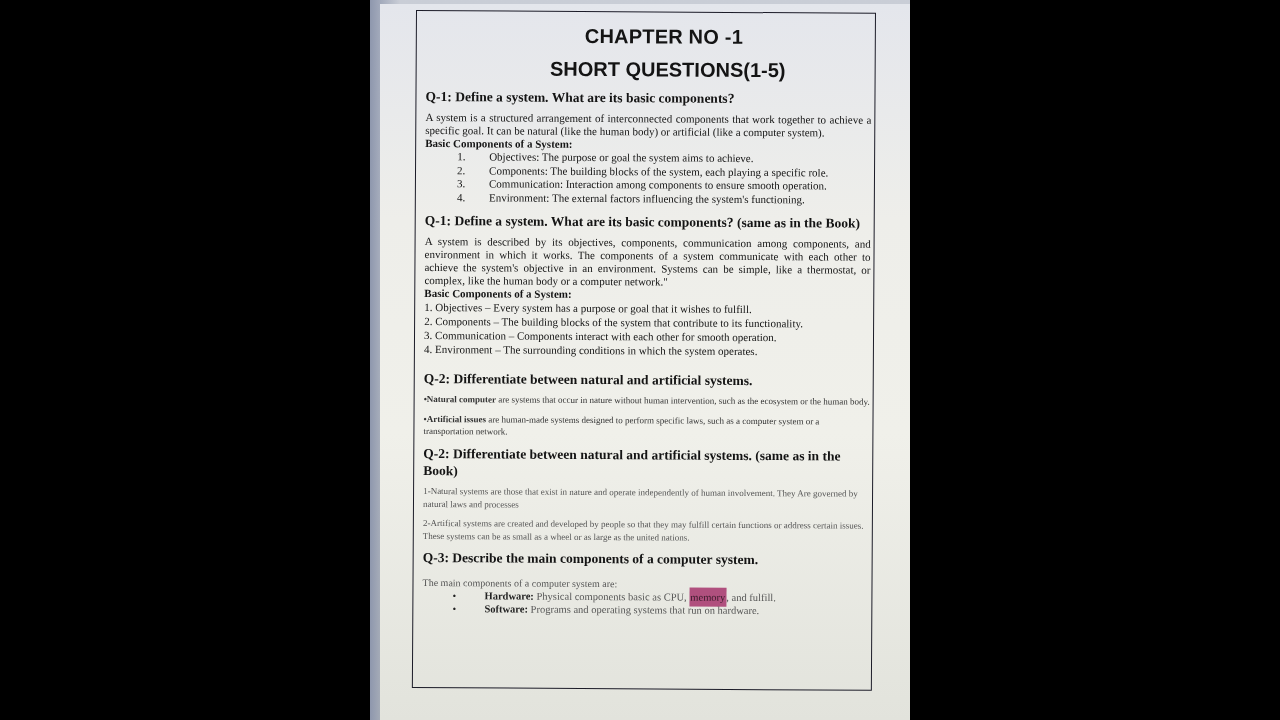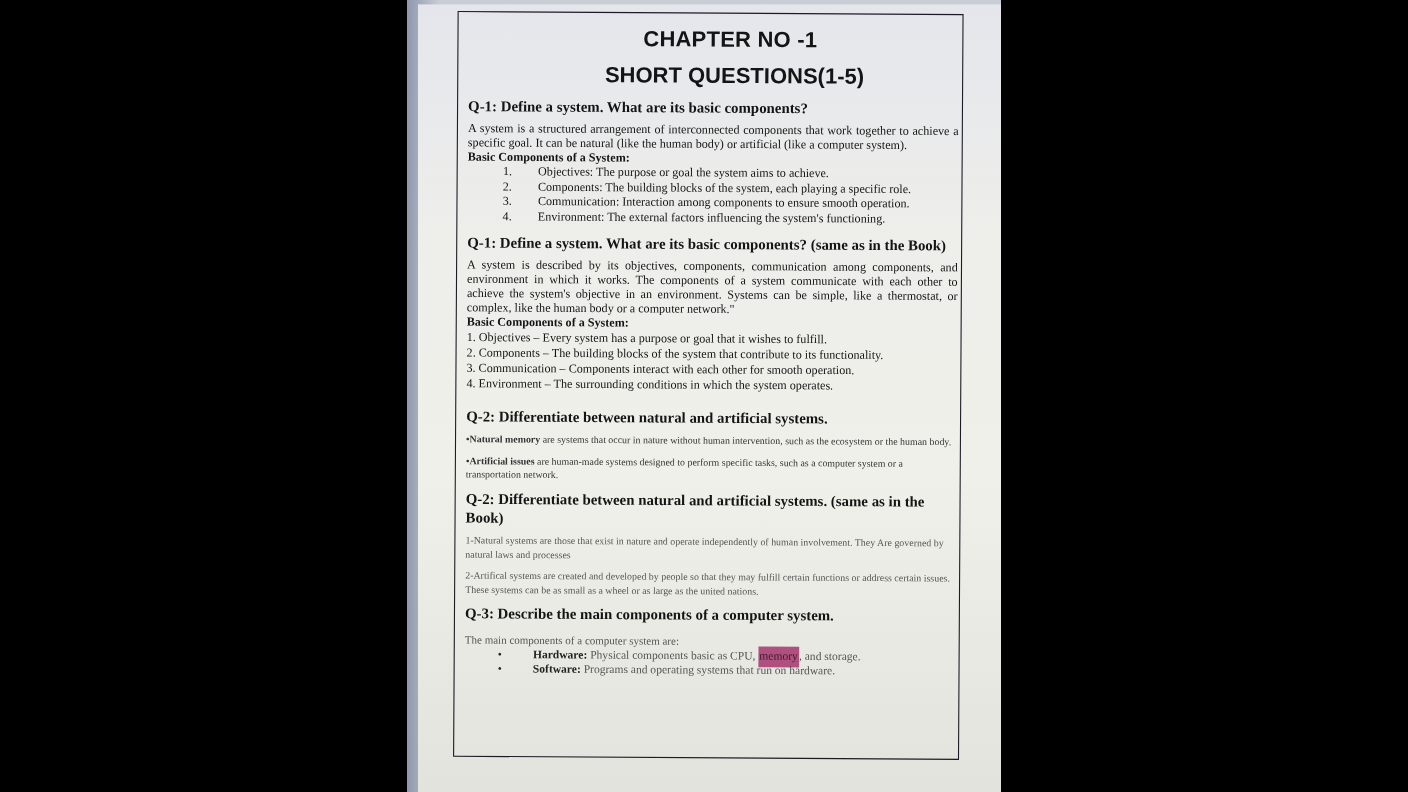--- a/index.html
+++ b/index.html
@@ -97,38 +97,38 @@
       <p class="sub">Basic Components of a System:</p>
       <ol class="plain">
         <li>1. Objectives – Every system has a purpose or goal that it wishes to fulfill.</li>
         <li>2. Components – The building blocks of the system that contribute to its functionality.</li>
         <li>3. Communication – Components interact with each other for smooth operation.</li>
         <li>4. Environment – The surrounding conditions in which the system operates.</li>
       </ol>
       <div class="gap14"></div>
 
       <div class="q">Q-2: Differentiate between natural and artificial systems.</div>
-      <p class="small"><b>•Natural memory</b><span> are systems that occur in nature without human intervention, such as the ecosystem or the human body.</span></p>
+      <p class="small"><b>•Natural computer</b><span> are systems that occur in nature without human intervention, such as the ecosystem or the human body.</span></p>
       <div class="gap8"></div>
-      <p class="small"><b>•Artificial issues</b><span> are human-made systems designed to perform specific tasks, such as a computer system or a transportation network.</span></p>
+      <p class="small"><b>•Artificial issues</b><span> are human-made systems designed to perform specific laws, such as a computer system or a transportation network.</span></p>
       <div class="gap8"></div>
 
       <div class="q">Q-2: Differentiate between natural and artificial systems. (same as in the Book)</div>
       <p class="smallgray">1-Natural systems are those that exist in nature and operate independently of human involvement. They Are governed by natural laws and processes</p>
       <div class="gap6"></div>
       <p class="smallgray">2-Artifical systems are created and developed by people so that they may fulfill certain functions or address certain issues. These systems can be as small as a   wheel or as large as the united nations.</p>
       <div class="gap6"></div>
 
       <div class="q">Q-3: Describe the main components of a computer system.</div>
       <div class="gap4"></div>
       <p class="graytext">The main components of a computer system are:</p>
       <ul class="bullets">
         <li>
           <span class="dot">•</span>
-          <span><b>Hardware:</b><span> Physical components basic as CPU, </span><span class="hl">memory</span><span>, and storage.</span></span>
+          <span><b>Hardware:</b><span> Physical components basic as CPU, </span><span class="hl">memory</span><span>, and fulfill.</span></span>
         </li>
         <li>
           <span class="dot">•</span>
           <span><b>Software:</b><span> Programs and operating systems that run on hardware.</span></span>
         </li>
       </ul>
     </div>
   </div>
 </div>
 

